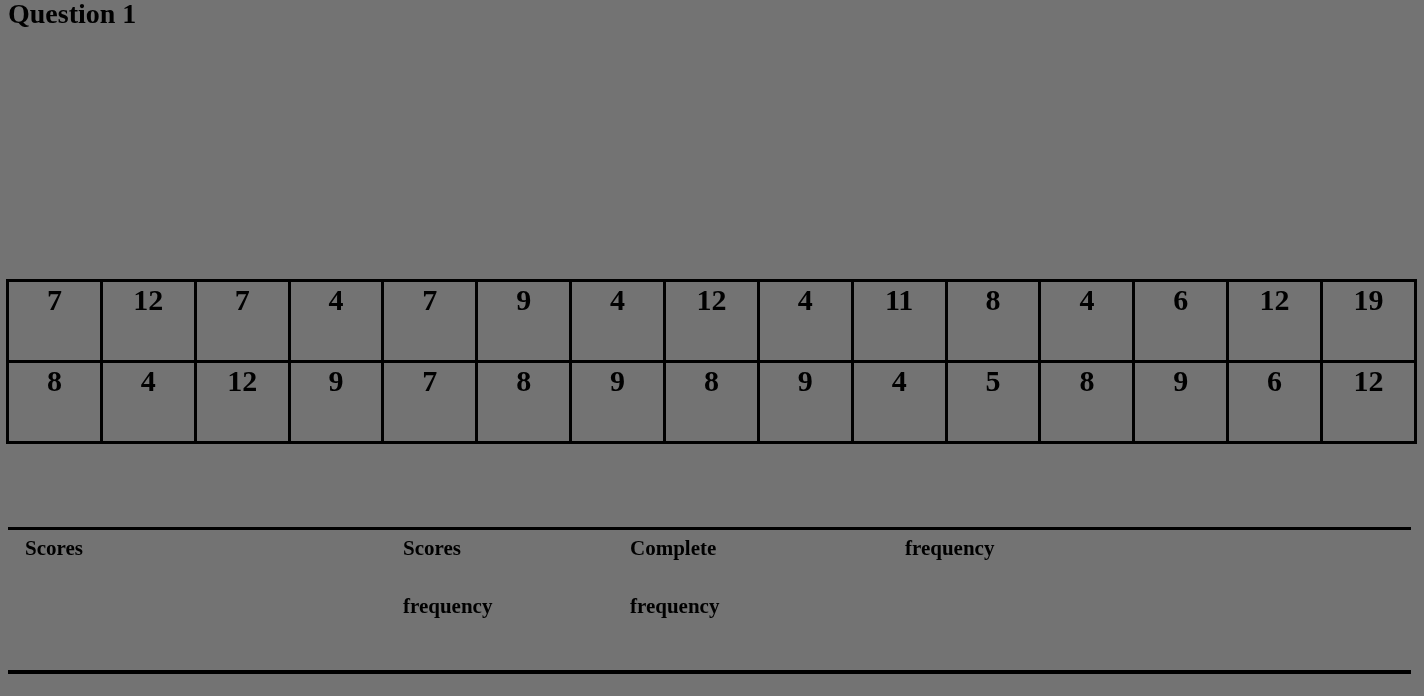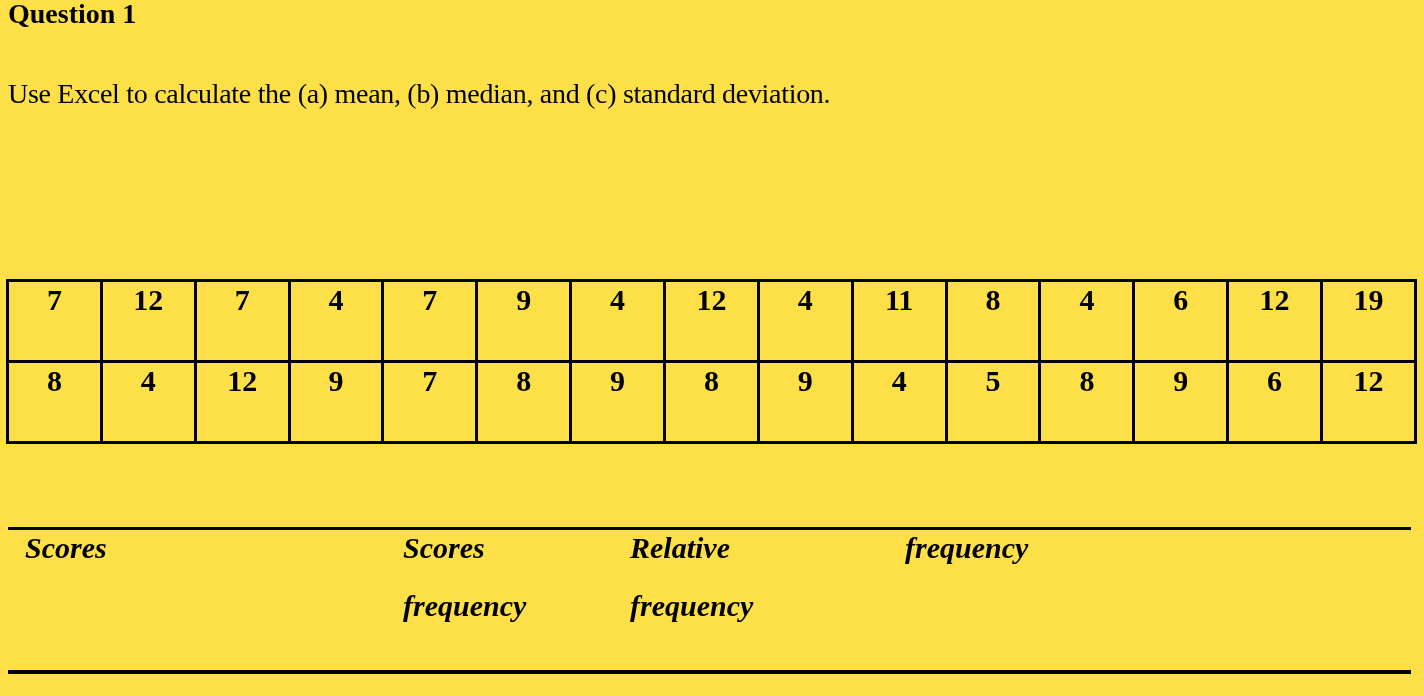--- a/index.html
+++ b/index.html
@@ -4,21 +4,21 @@
 <style>
   html, body {
     margin: 0;
     padding: 0;
     background: #ffffff;
   }
   .page {
     position: relative;
     width: 1424px;
     height: 696px;
-    background: #fde047;
+    background: #737373;
     color: #000000;
     font-family: "Liberation Serif", serif;
     overflow: hidden;
   }
   .heading {
     position: absolute;
     left: 8px;
     top: -2px;
     font-size: 28px;
     font-weight: bold;
@@ -56,41 +56,39 @@
     left: 8px;
     top: 527px;
     width: 1403px;
     height: 140px;
     border-top: 3px solid #000000;
     border-bottom: 4px solid #000000;
   }
   .freq .col {
     position: absolute;
     top: -11px;
-    font-size: 30px;
+    font-size: 21px;
     font-weight: bold;
     line-height: 58px;
     white-space: nowrap;
-    font-style: italic;
   }
   .col-scores      { left: 17px; }
   .col-simple      { left: 395px; }
   .col-relative    { left: 622px; }
   .col-cumulative  { left: 897px; }
   .col-percentile  { left: 1142px; }
 </style>
 </head>
 <body>
 
 <div class="page">
 
   <div class="heading">Question 1</div>
 
   <div class="para">
-    <div>Use Excel to calculate the (a) mean, (b) median, and (c) standard deviation.</div>
   </div>
 
   <table class="scores">
     <tbody>
         <tr>
       <td>7</td>
       <td>12</td>
       <td>7</td>
       <td>4</td>
       <td>7</td>
@@ -128,21 +126,21 @@
   <div class="freq">
     <div class="col col-scores">
       <div>Scores</div>
       <div></div>
     </div>
     <div class="col col-simple">
       <div>Scores</div>
       <div>frequency</div>
     </div>
     <div class="col col-relative">
-      <div>Relative</div>
+      <div>Complete</div>
       <div>frequency</div>
     </div>
     <div class="col col-cumulative">
       <div>frequency</div>
     </div>
   </div>
 
 </div>
 
 </body></html>

